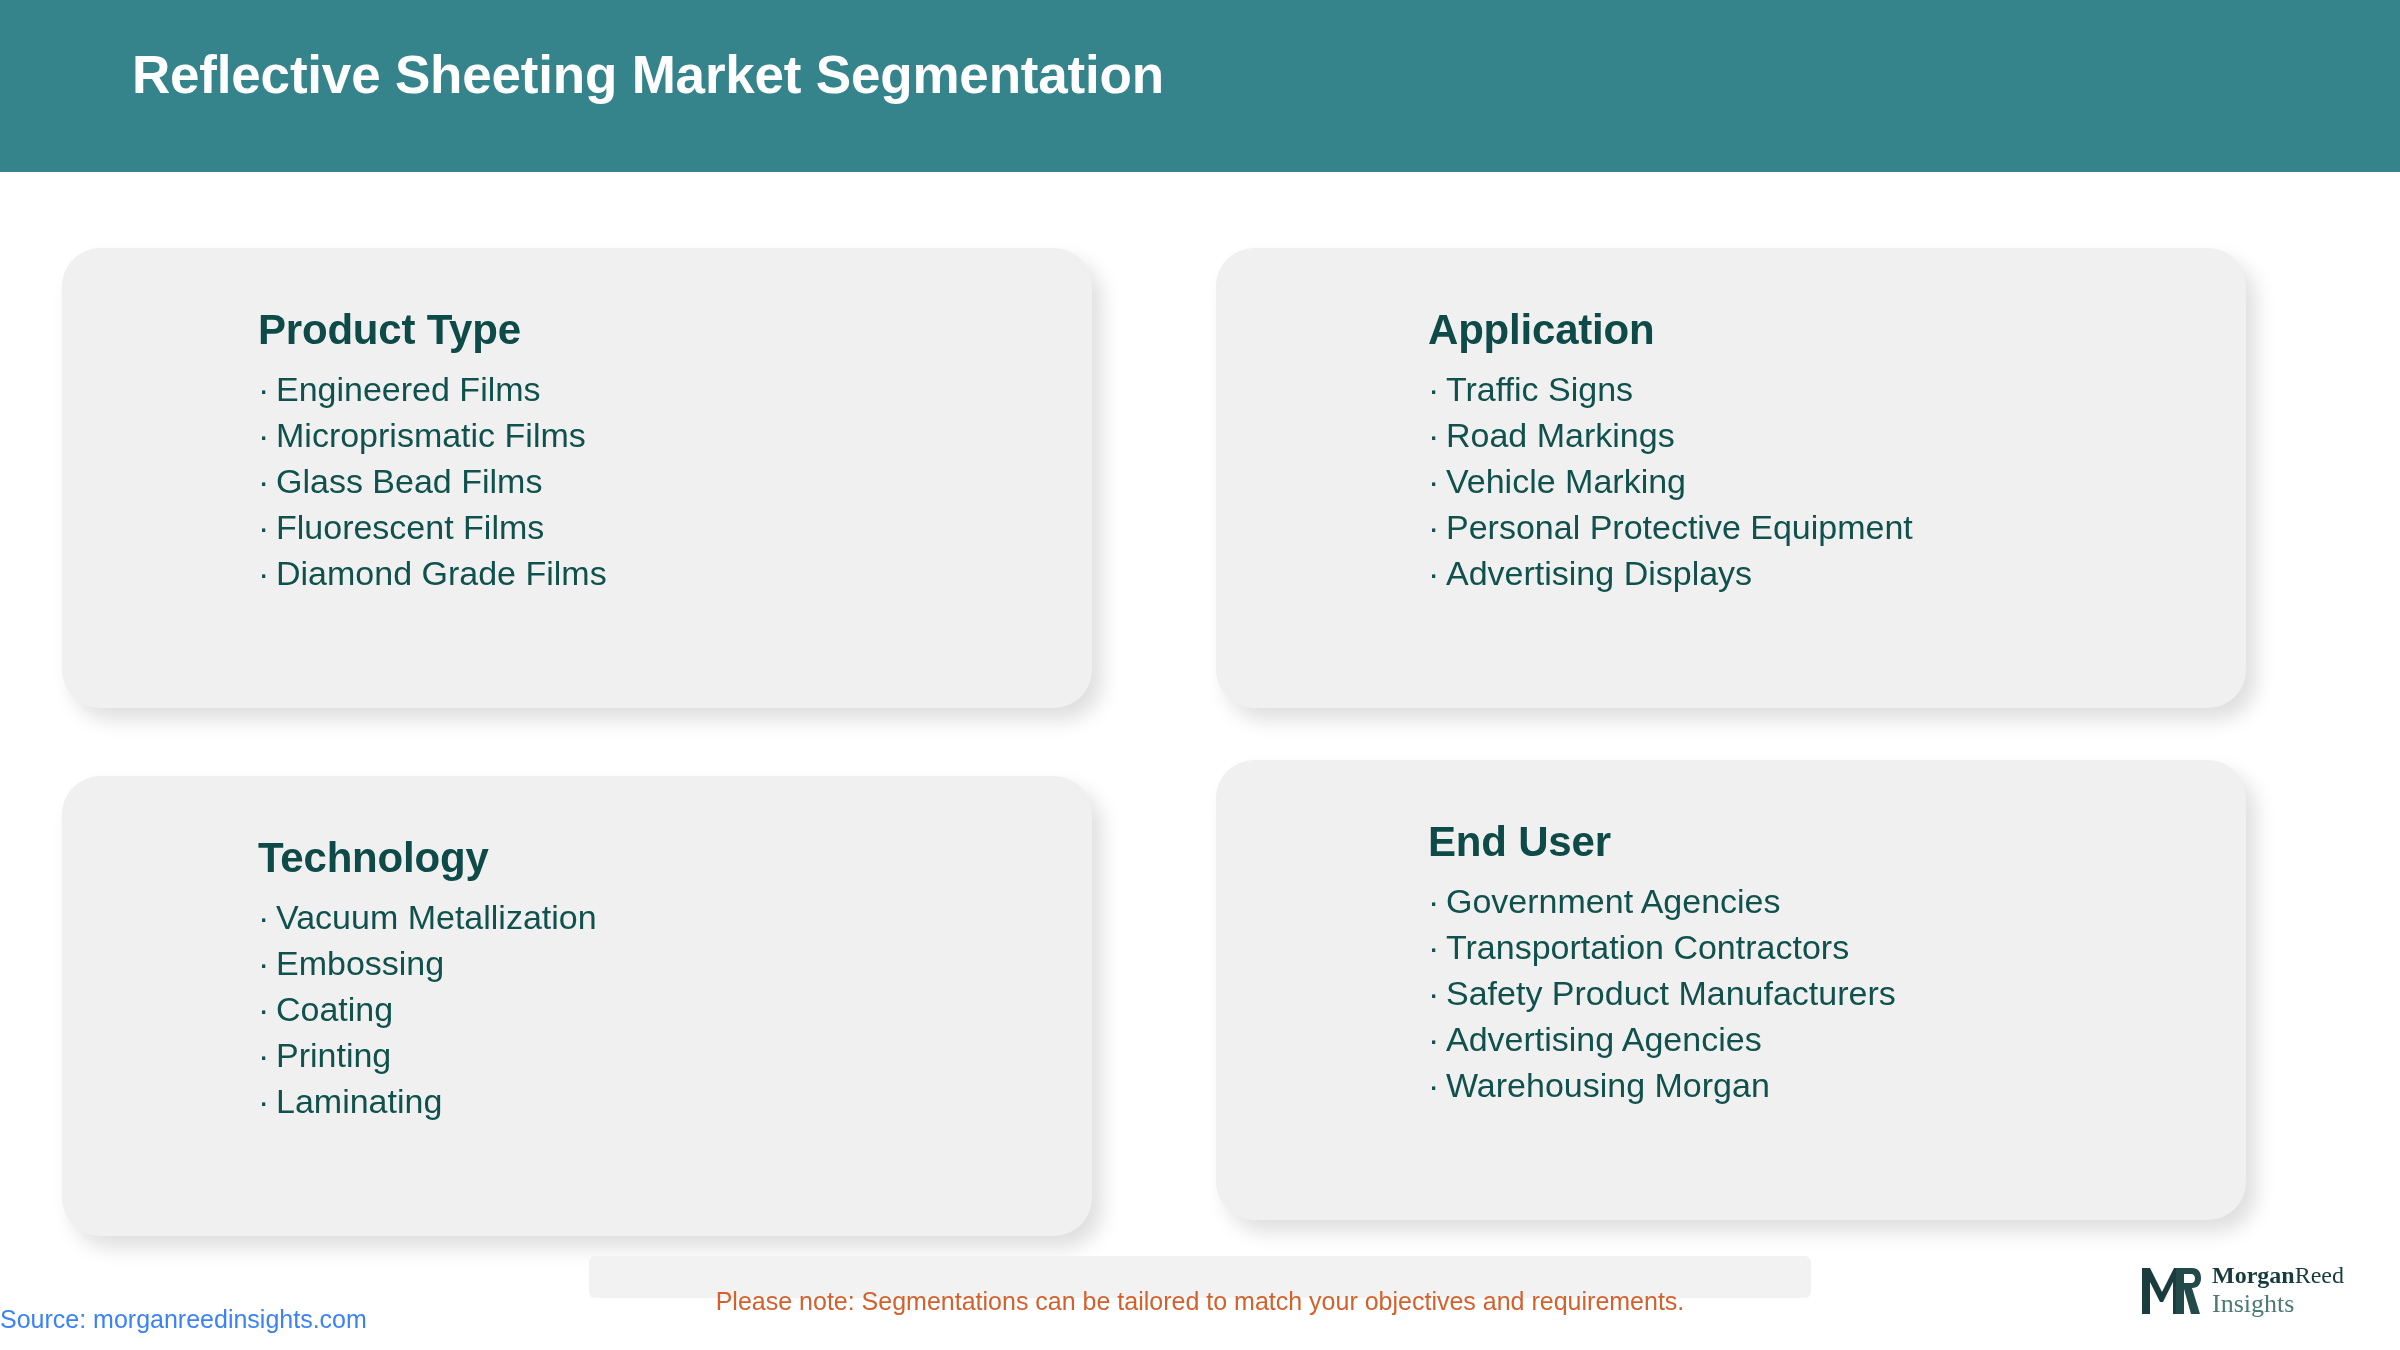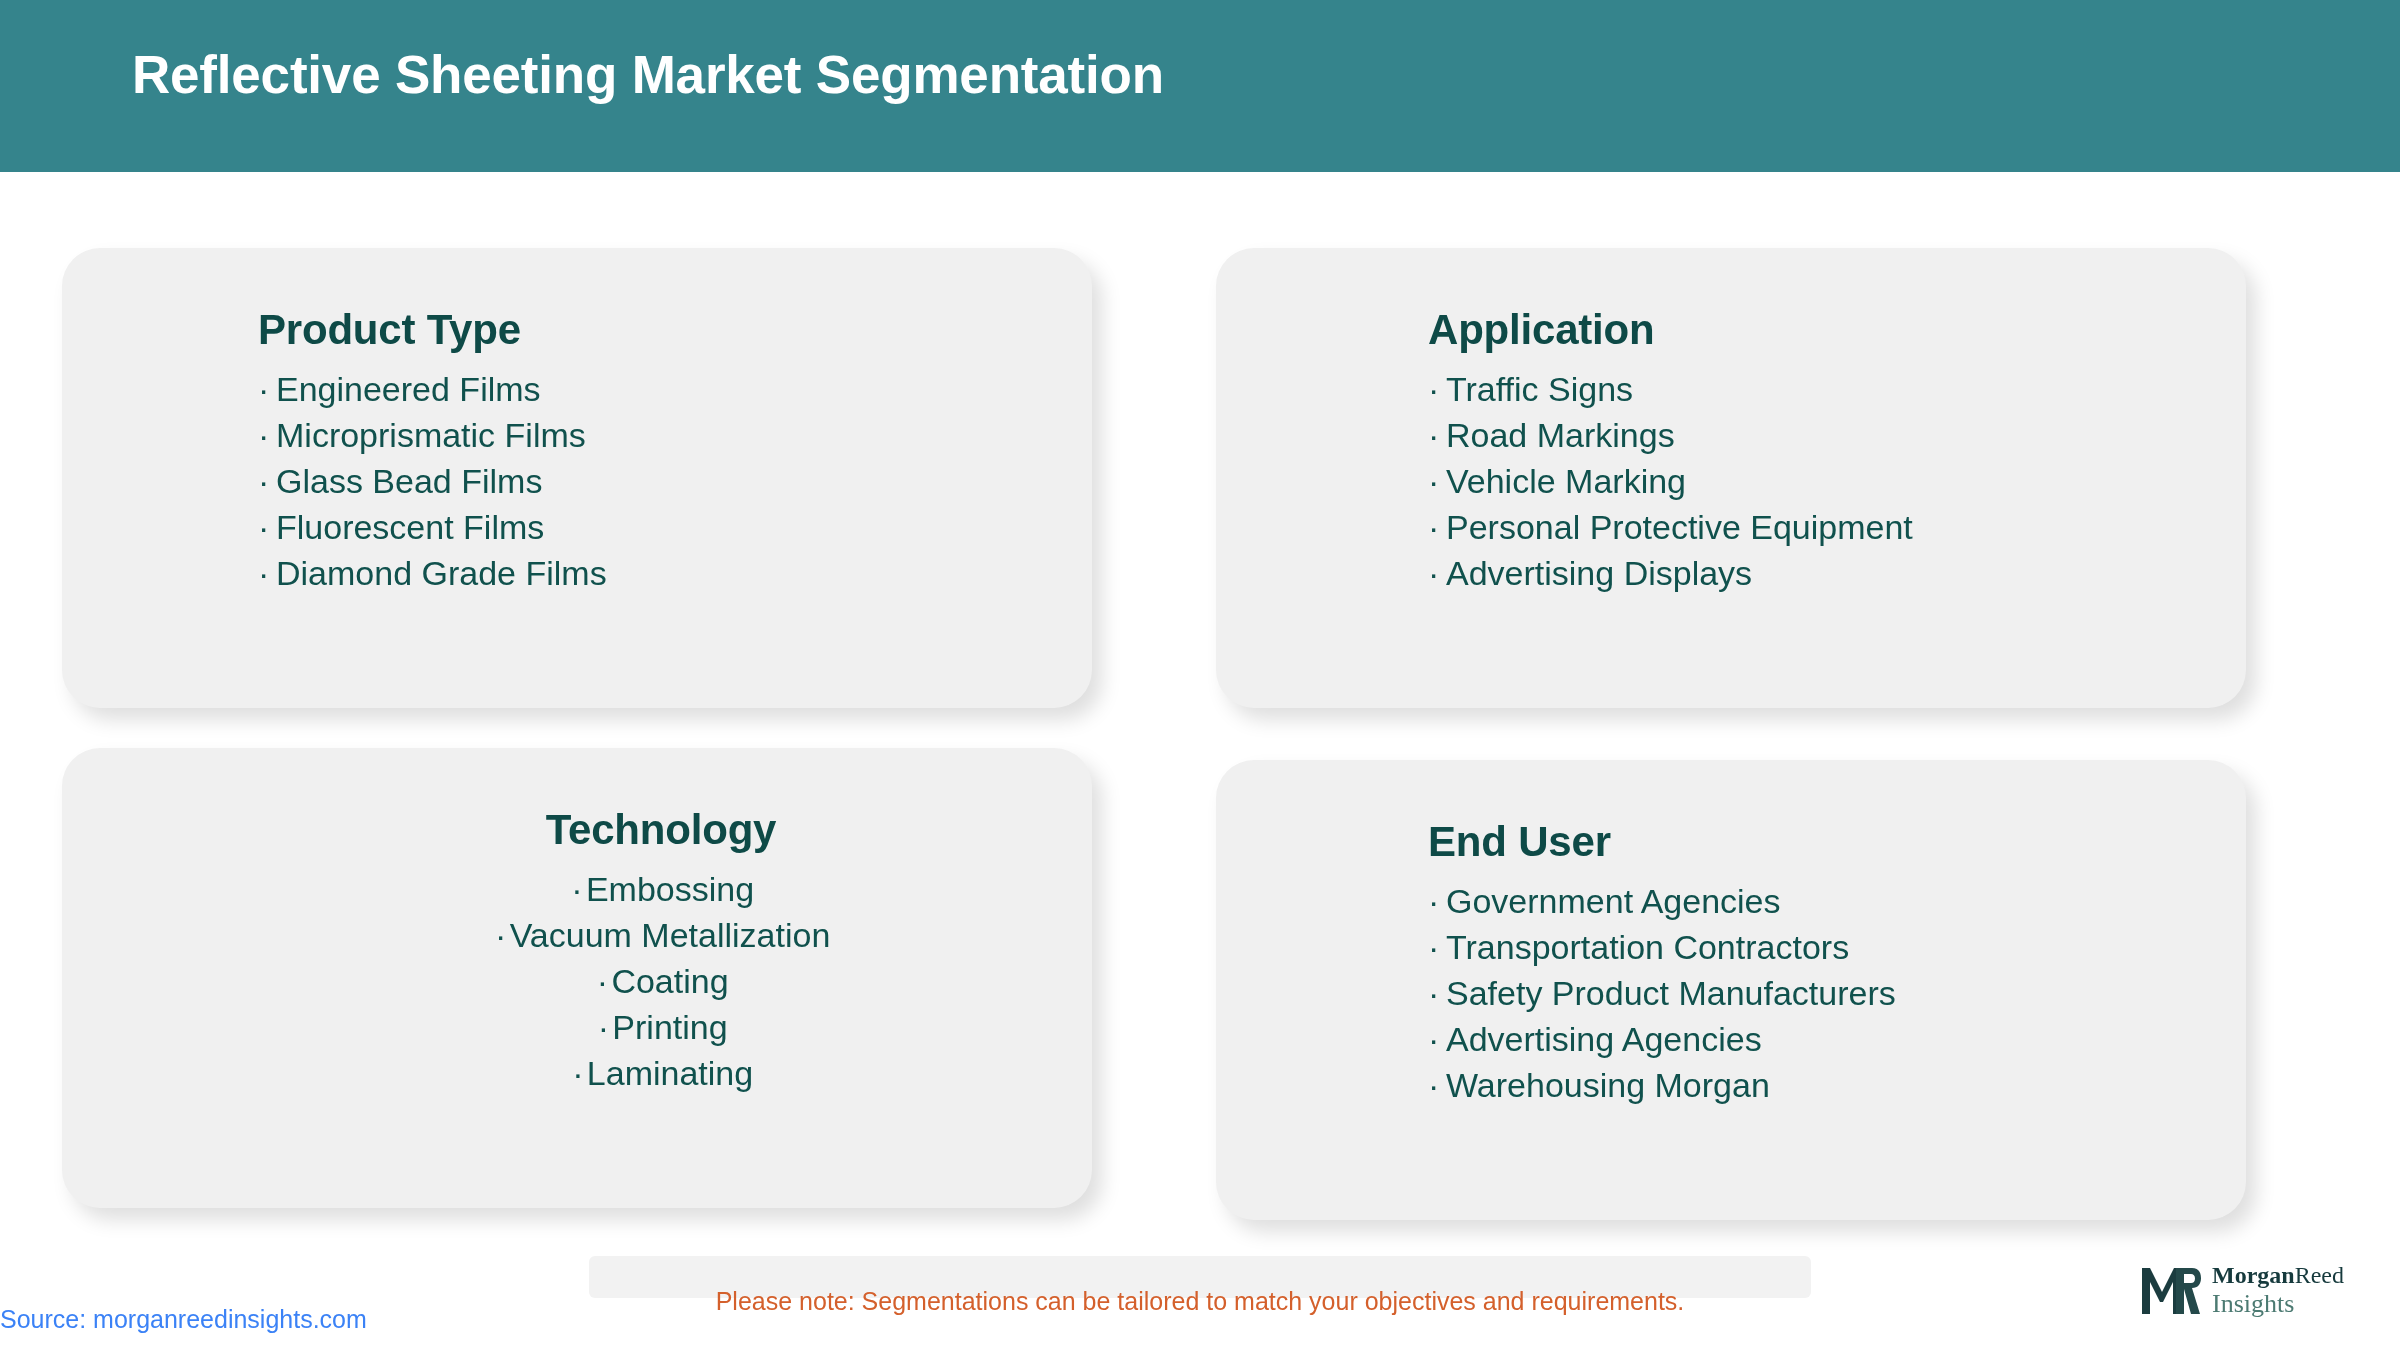--- a/index.html
+++ b/index.html
@@ -39,21 +39,21 @@
     width:2400px; height:1060px;
   }
   .seg-card {
     position:absolute;
     background:#f0f0f0;
     border-radius:38px;
     box-shadow:10px 12px 20px rgba(0,0,0,0.13);
   }
   .card-tl { left:62px;  top:76px;  width:1030px; height:460px; }
   .card-tr { left:1216px; top:76px;  width:1030px; height:460px; }
-  .card-bl { left:62px;  top:576px; width:1030px; height:460px;text-align:center; }
+  .card-bl { left:62px;  top:604px; width:1030px; height:460px; }
   .card-br { left:1216px; top:588px; width:1030px; height:460px; }
 
   .card-inner {
     position:absolute;
     left:196px;
     top:58px;
     right:28px;
   }
   .card-inner-r { left:212px; }
 
@@ -167,22 +167,22 @@
           <li><span class="bullet-dot">·</span><span>Fluorescent Films</span></li>
           <li><span class="bullet-dot">·</span><span>Diamond Grade Films</span></li>
         </ul>
       </div>
     </div>
 
     <div class="seg-card card-bl">
       <div class="card-inner">
         <div class="card-heading">Technology</div>
         <ul class="card-list">
+          <li><span class="bullet-dot">·</span><span>Vacuum Metallization</span></li>
           <li><span class="bullet-dot">·</span><span>Embossing</span></li>
-          <li><span class="bullet-dot">·</span><span>Vacuum Metallization</span></li>
           <li><span class="bullet-dot">·</span><span>Coating</span></li>
           <li><span class="bullet-dot">·</span><span>Printing</span></li>
           <li><span class="bullet-dot">·</span><span>Laminating</span></li>
         </ul>
       </div>
     </div>
 
     <div class="seg-card card-br">
       <div class="card-inner card-inner-r">
         <div class="card-heading">End User</div>

